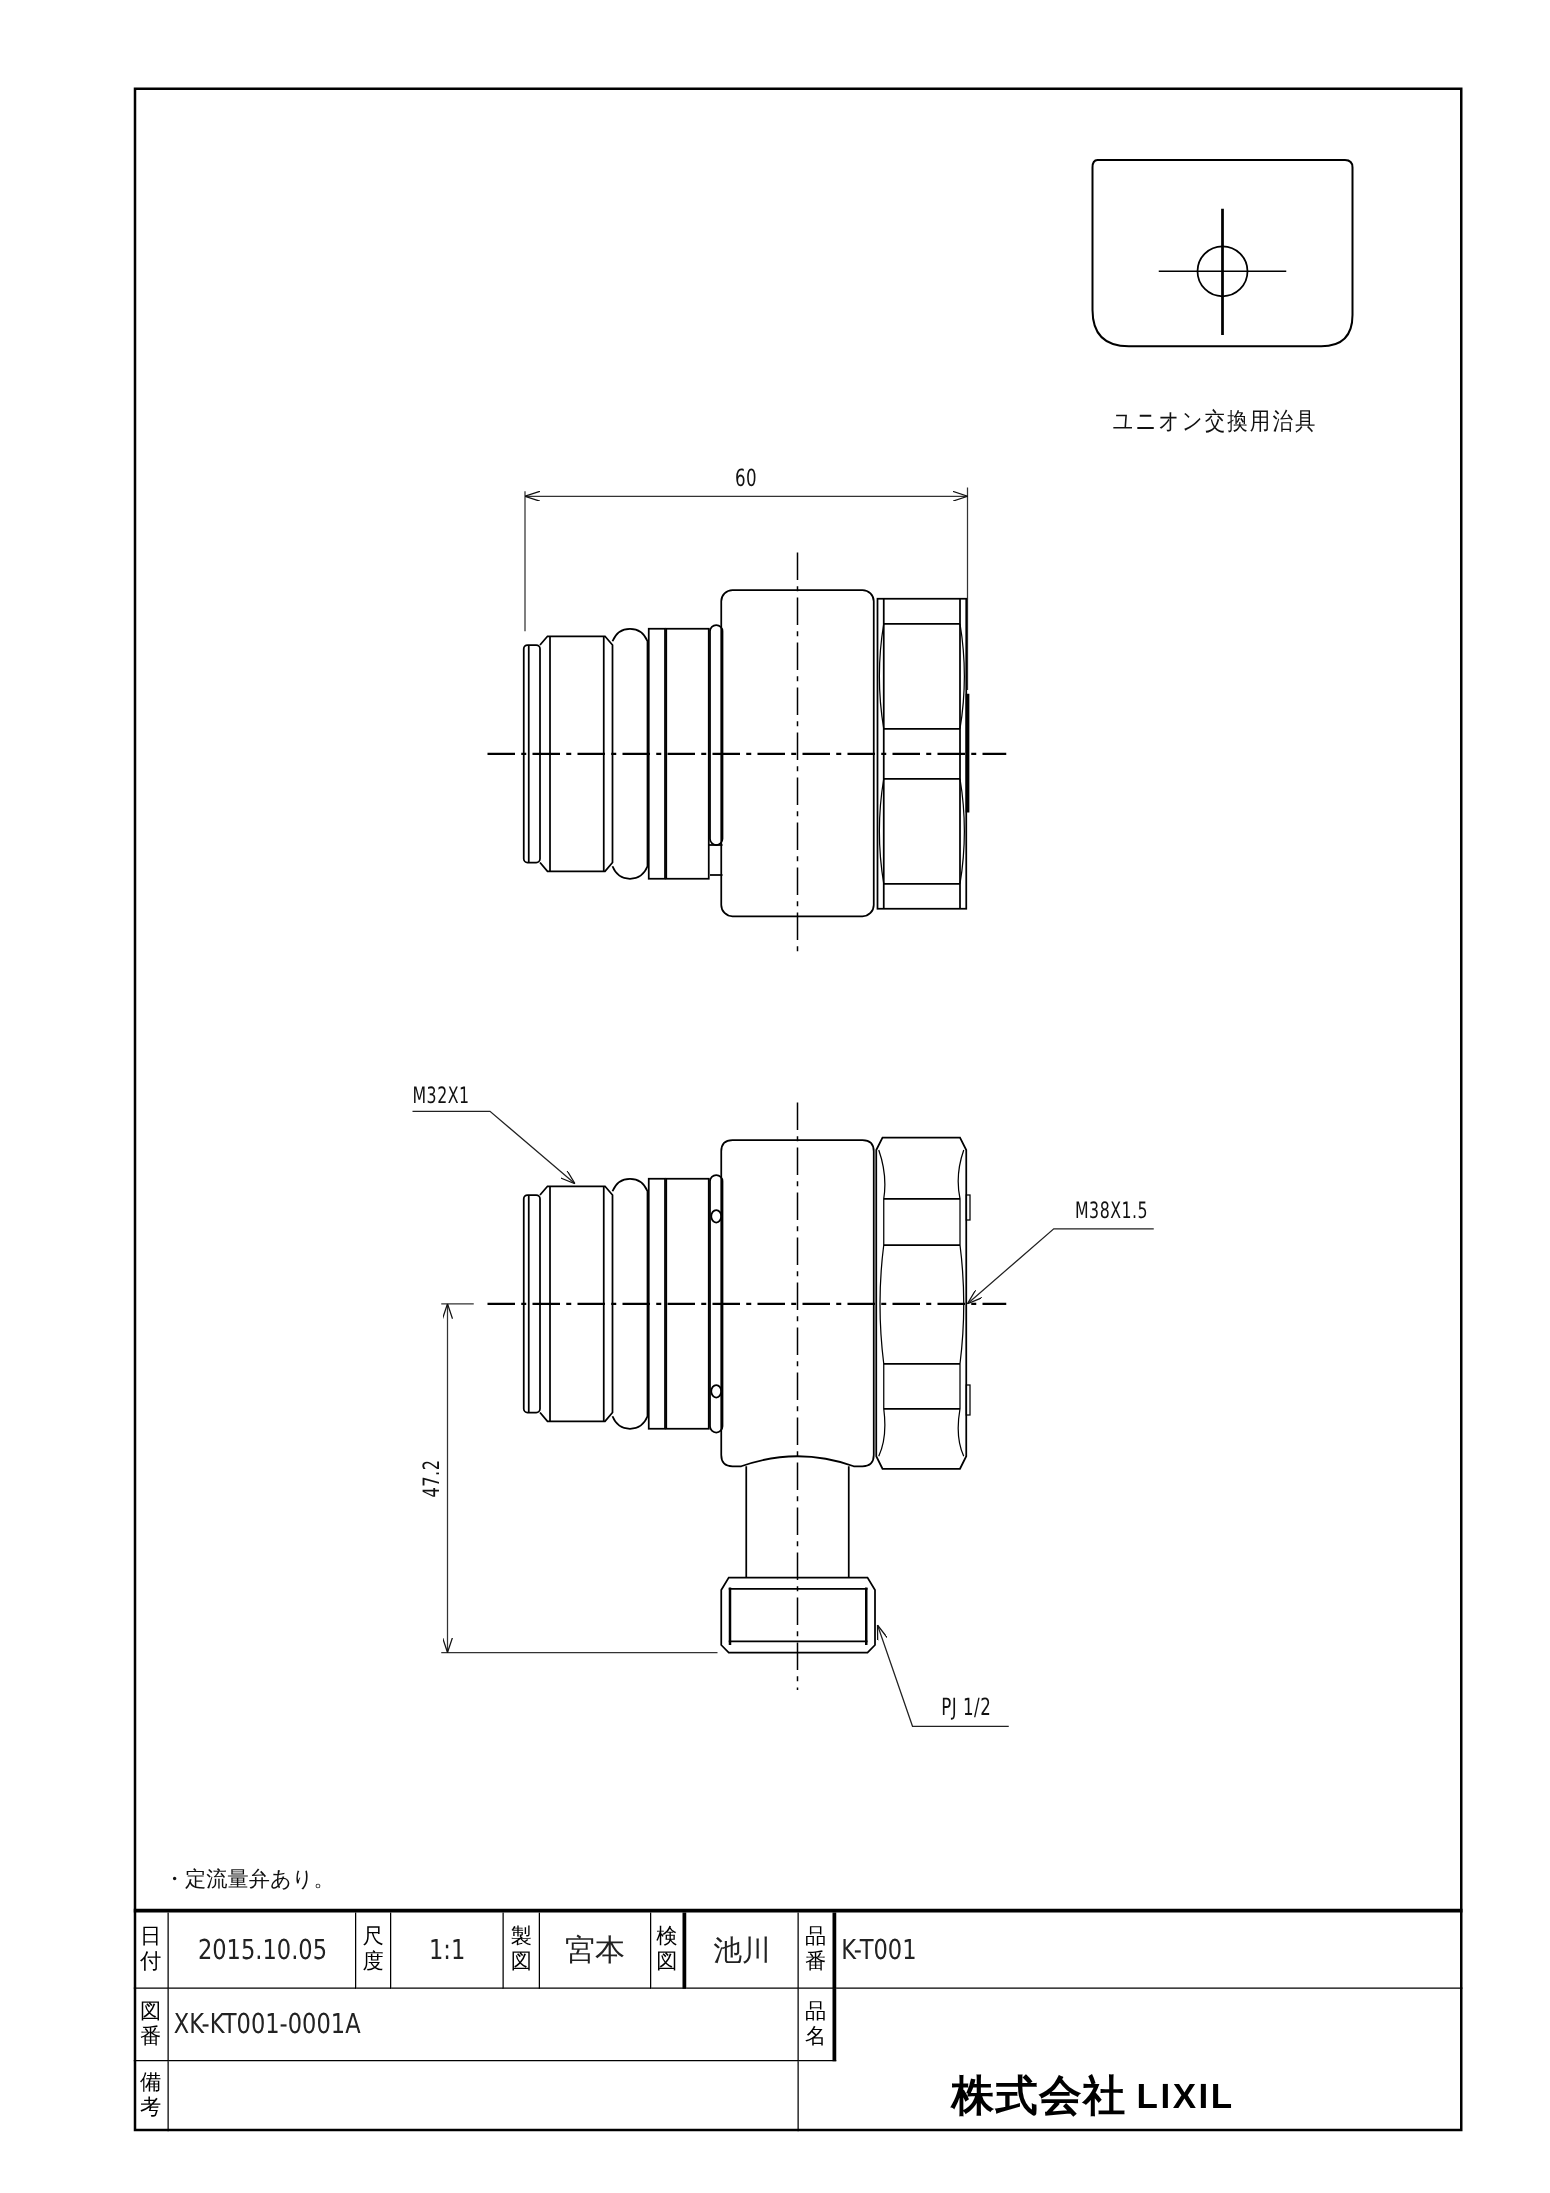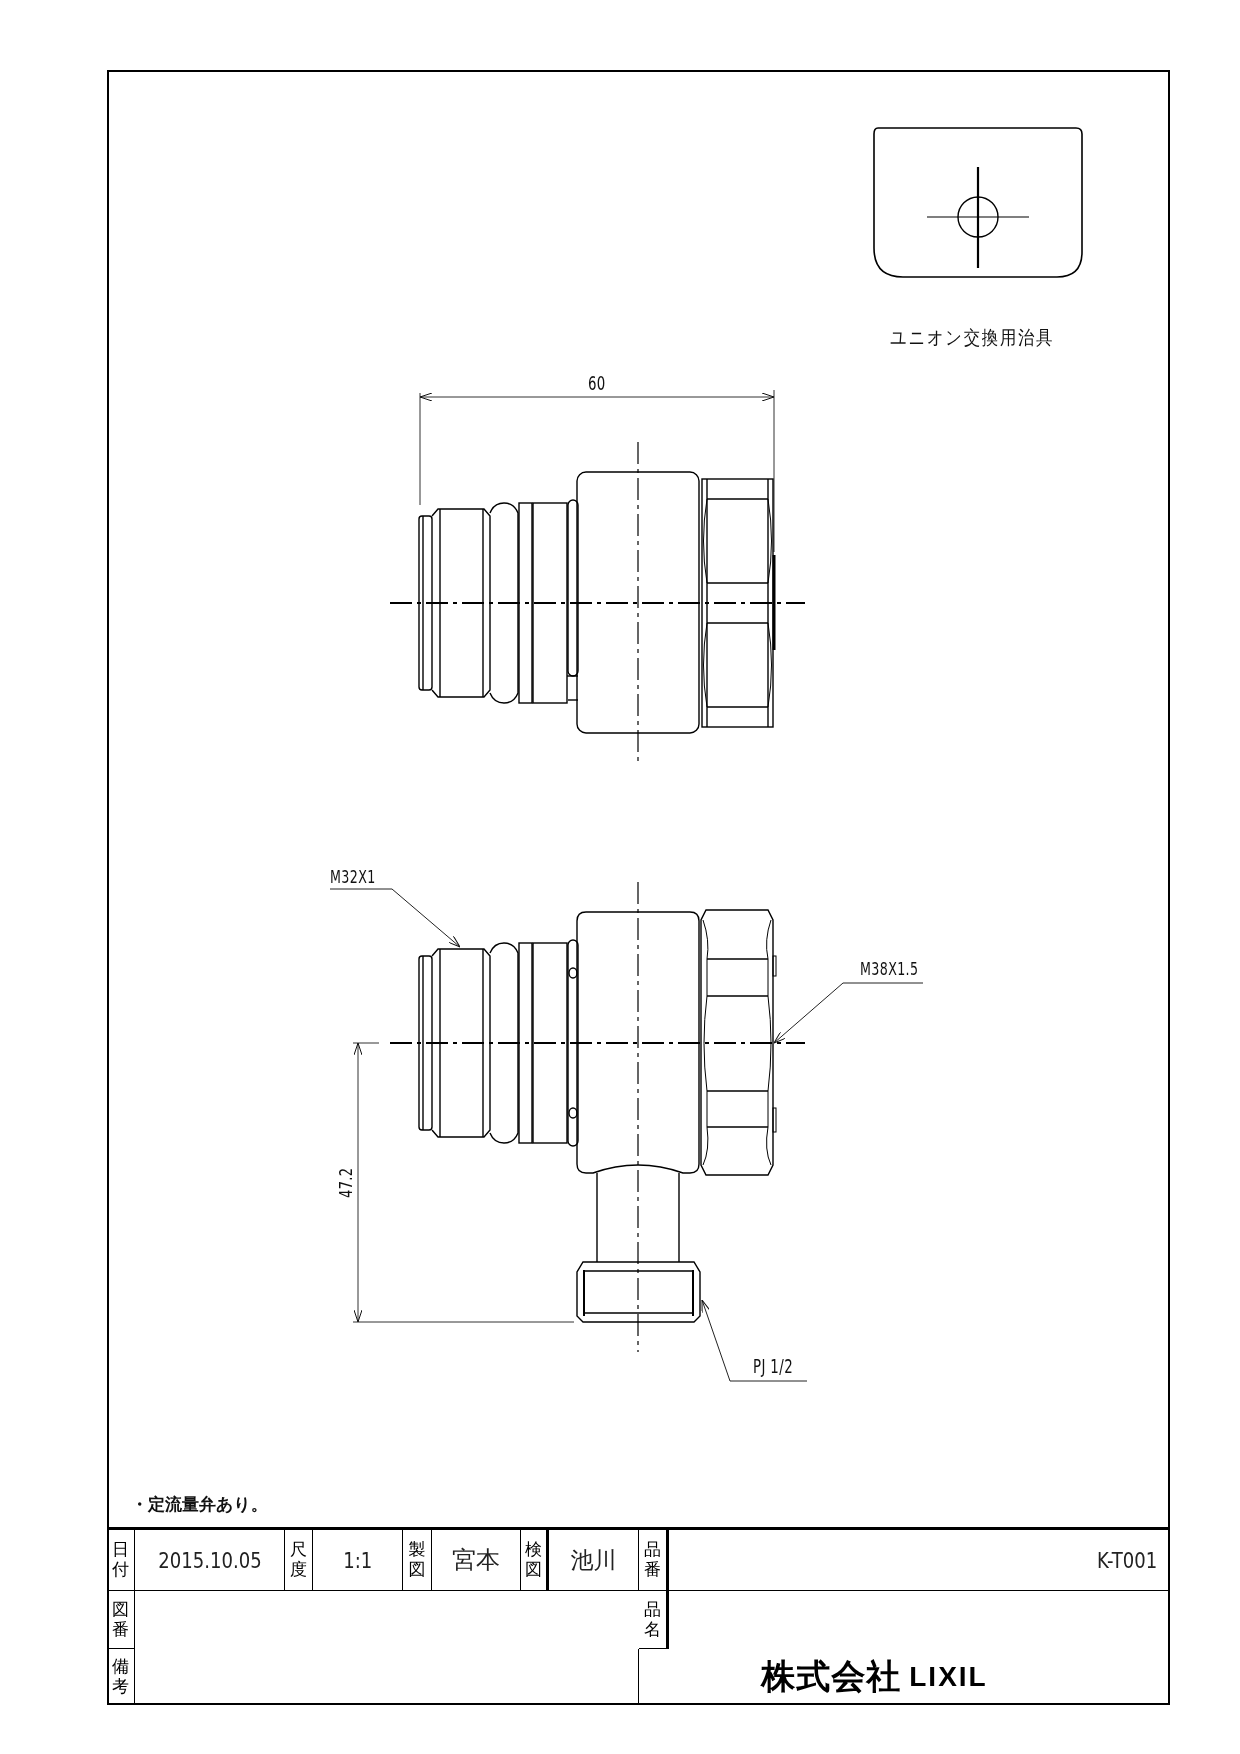--- a/index.html
+++ b/index.html
@@ -5,31 +5,31 @@
   html, body { margin: 0; padding: 0; background: #ffffff; }
   body { width: 1240px; height: 1754px; position: relative; overflow: hidden;
          font-family: "DejaVu Sans Mono", "Liberation Mono", monospace; color: #000; }
   #drawing { position: absolute; left: 0; top: 0; width: 1240px; height: 1754px; }
   .frame { position: absolute; left: 107px; top: 70px; width: 1063px; height: 1635px;
            border: 2.5px solid #000; box-sizing: border-box; }
   .txt { position: absolute; white-space: nowrap; line-height: 1; color: #111; }
   .dimtxt { font-family: "DejaVu Sans Condensed", "DejaVu Sans", sans-serif; font-size: 16px;
             transform: scaleX(0.78); transform-origin: left top; letter-spacing: 0.5px; }
   .jp { font-family: "DejaVu Sans", sans-serif; }
-  .note { font-size: 16px; font-weight: bold; }
+  .note { font-size: 16px; }
   .title-block { position: absolute; left: 107px; top: 1527px; width: 1063px; height: 178px;
                  border-top: 3px solid #000; box-sizing: border-box; }
   .tb-cell { position: absolute; box-sizing: border-box; border-right: 1.5px solid #000;
              border-bottom: 1.5px solid #000; display: flex; align-items: center; }
   .tb-label { justify-content: center; flex-direction: column; font-size: 17px; line-height: 1.15;
               font-family: "DejaVu Sans", sans-serif; }
   .tb-label span { display: block; }
   .tb-value { font-size: 22px; font-family: "DejaVu Sans", sans-serif; color: #222; }
   .tb-value.center { justify-content: center; align-items: center; }
-  .tb-value.left { padding-left: 16px; justify-content: flex-end; }
+  .tb-value.left { padding-left: 4px; }
   .cond { display: inline-block; transform: scaleX(0.82); transform-origin: left center; }
   .cond-c { display: inline-block; transform: scaleX(0.82); transform-origin: center center; }
   .company { justify-content: center; font-family: "DejaVu Sans", sans-serif; font-weight: bold;
              font-size: 34px; letter-spacing: 1px; }
   .company .lixil { font-family: "Liberation Sans", sans-serif; font-weight: bold; font-size: 28px; margin-left: 8px; letter-spacing: 2px; }
 </style>
 </head>
 <body>
 
 <svg id="drawing" viewBox="0 0 1240 1754" xmlns="http://www.w3.org/2000/svg">
@@ -184,20 +184,23 @@
     <span>番</span>
   </div>
   <div class="tb-cell tb-value left" style="left:562px; top:0; width:501px; height:61px; border-right:none;">
     <span class="cond">K-T001</span>
   </div>
 
   <div class="tb-cell tb-label" style="left:0; top:61px; width:28px; height:58px;">
     <span>図</span>
     <span>番</span>
   </div>
+  <div class="tb-cell tb-value left" style="left:28px; top:61px; width:504px; height:58px;">
+    <span class="cond">XK-KT001-0001A</span>
+  </div>
   <div class="tb-cell tb-label" style="left:532px; top:61px; width:30px; height:58px; border-right-width:3px;">
     <span>品</span>
     <span>名</span>
   </div>
 
   <div class="tb-cell tb-label" style="left:0; top:119px; width:28px; height:56px; border-bottom:none;">
     <span>備</span>
     <span>考</span>
   </div>
   <div class="tb-cell tb-value left" style="left:28px; top:119px; width:504px; height:56px; border-bottom:none;">

